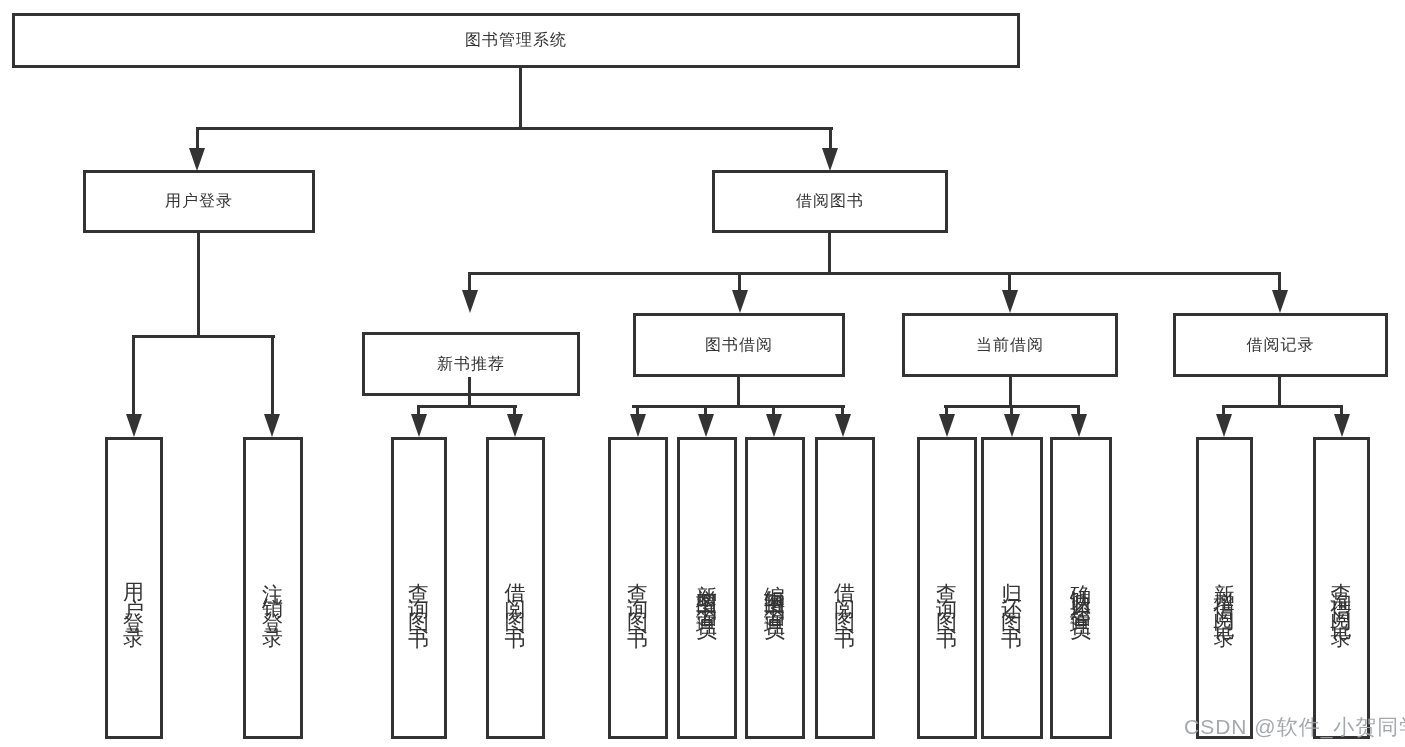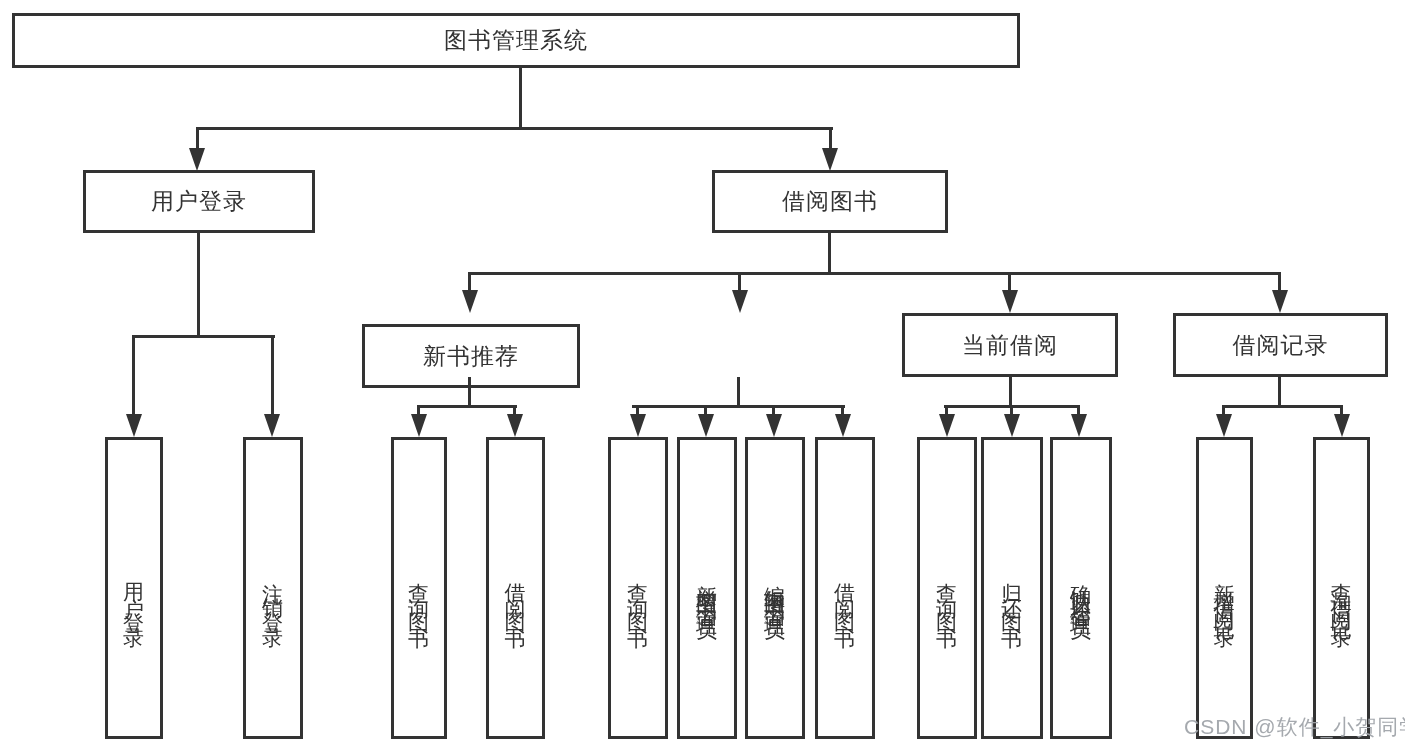--- a/index.html
+++ b/index.html
@@ -3,21 +3,21 @@
 <meta charset="utf-8">
 <style>
   html,body{margin:0;padding:0;background:#ffffff;}
   .canvas{
     position:relative;width:1405px;height:747px;background:#ffffff;overflow:hidden;
     font-family:"Liberation Sans",sans-serif;color:#333333;
   }
   .box{
     position:absolute;box-sizing:border-box;border:3px solid #333333;background:#ffffff;
     display:flex;align-items:center;justify-content:center;
-    font-size:23px;letter-spacing:1px;color:#333333;
+    font-size:16px;letter-spacing:1px;color:#333333;
   }
   .leaf{
     position:absolute;box-sizing:border-box;border:3px solid #333333;background:#ffffff;
     display:flex;align-items:center;justify-content:center;top:437px;height:302px;
   }
   .vtext{
     writing-mode:vertical-rl;text-orientation:mixed;
     font-size:21px;line-height:1;color:#333333;white-space:nowrap;
   }
   .ls-w{letter-spacing:15px;margin-bottom:-15px;}
@@ -44,22 +44,25 @@
     <span>图书管理系统</span>
   </div>
 
   <div class="box" style="left:83px;top:170px;width:232px;height:63px;">
     <span>用户登录</span>
   </div>
   <div class="box" style="left:712px;top:170px;width:236px;height:63px;">
     <span>借阅图书</span>
   </div>
 
-  <div class="box" style="left:362px;top:324px;width:218px;height:64px;">
+  <div class="box" style="left:362px;top:332px;width:218px;height:64px;">
     <span>新书推荐</span>
+  </div>
+  <div class="box" style="left:633px;top:313px;width:212px;height:64px;">
+    <span>图书借阅</span>
   </div>
   <div class="box" style="left:902px;top:313px;width:216px;height:64px;">
     <span>当前借阅</span>
   </div>
   <div class="box" style="left:1173px;top:313px;width:215px;height:64px;">
     <span>借阅记录</span>
   </div>
 
   <div class="leaf" style="left:105px;width:58px;">
     <span class="vtext ls-w">用户登录</span>

